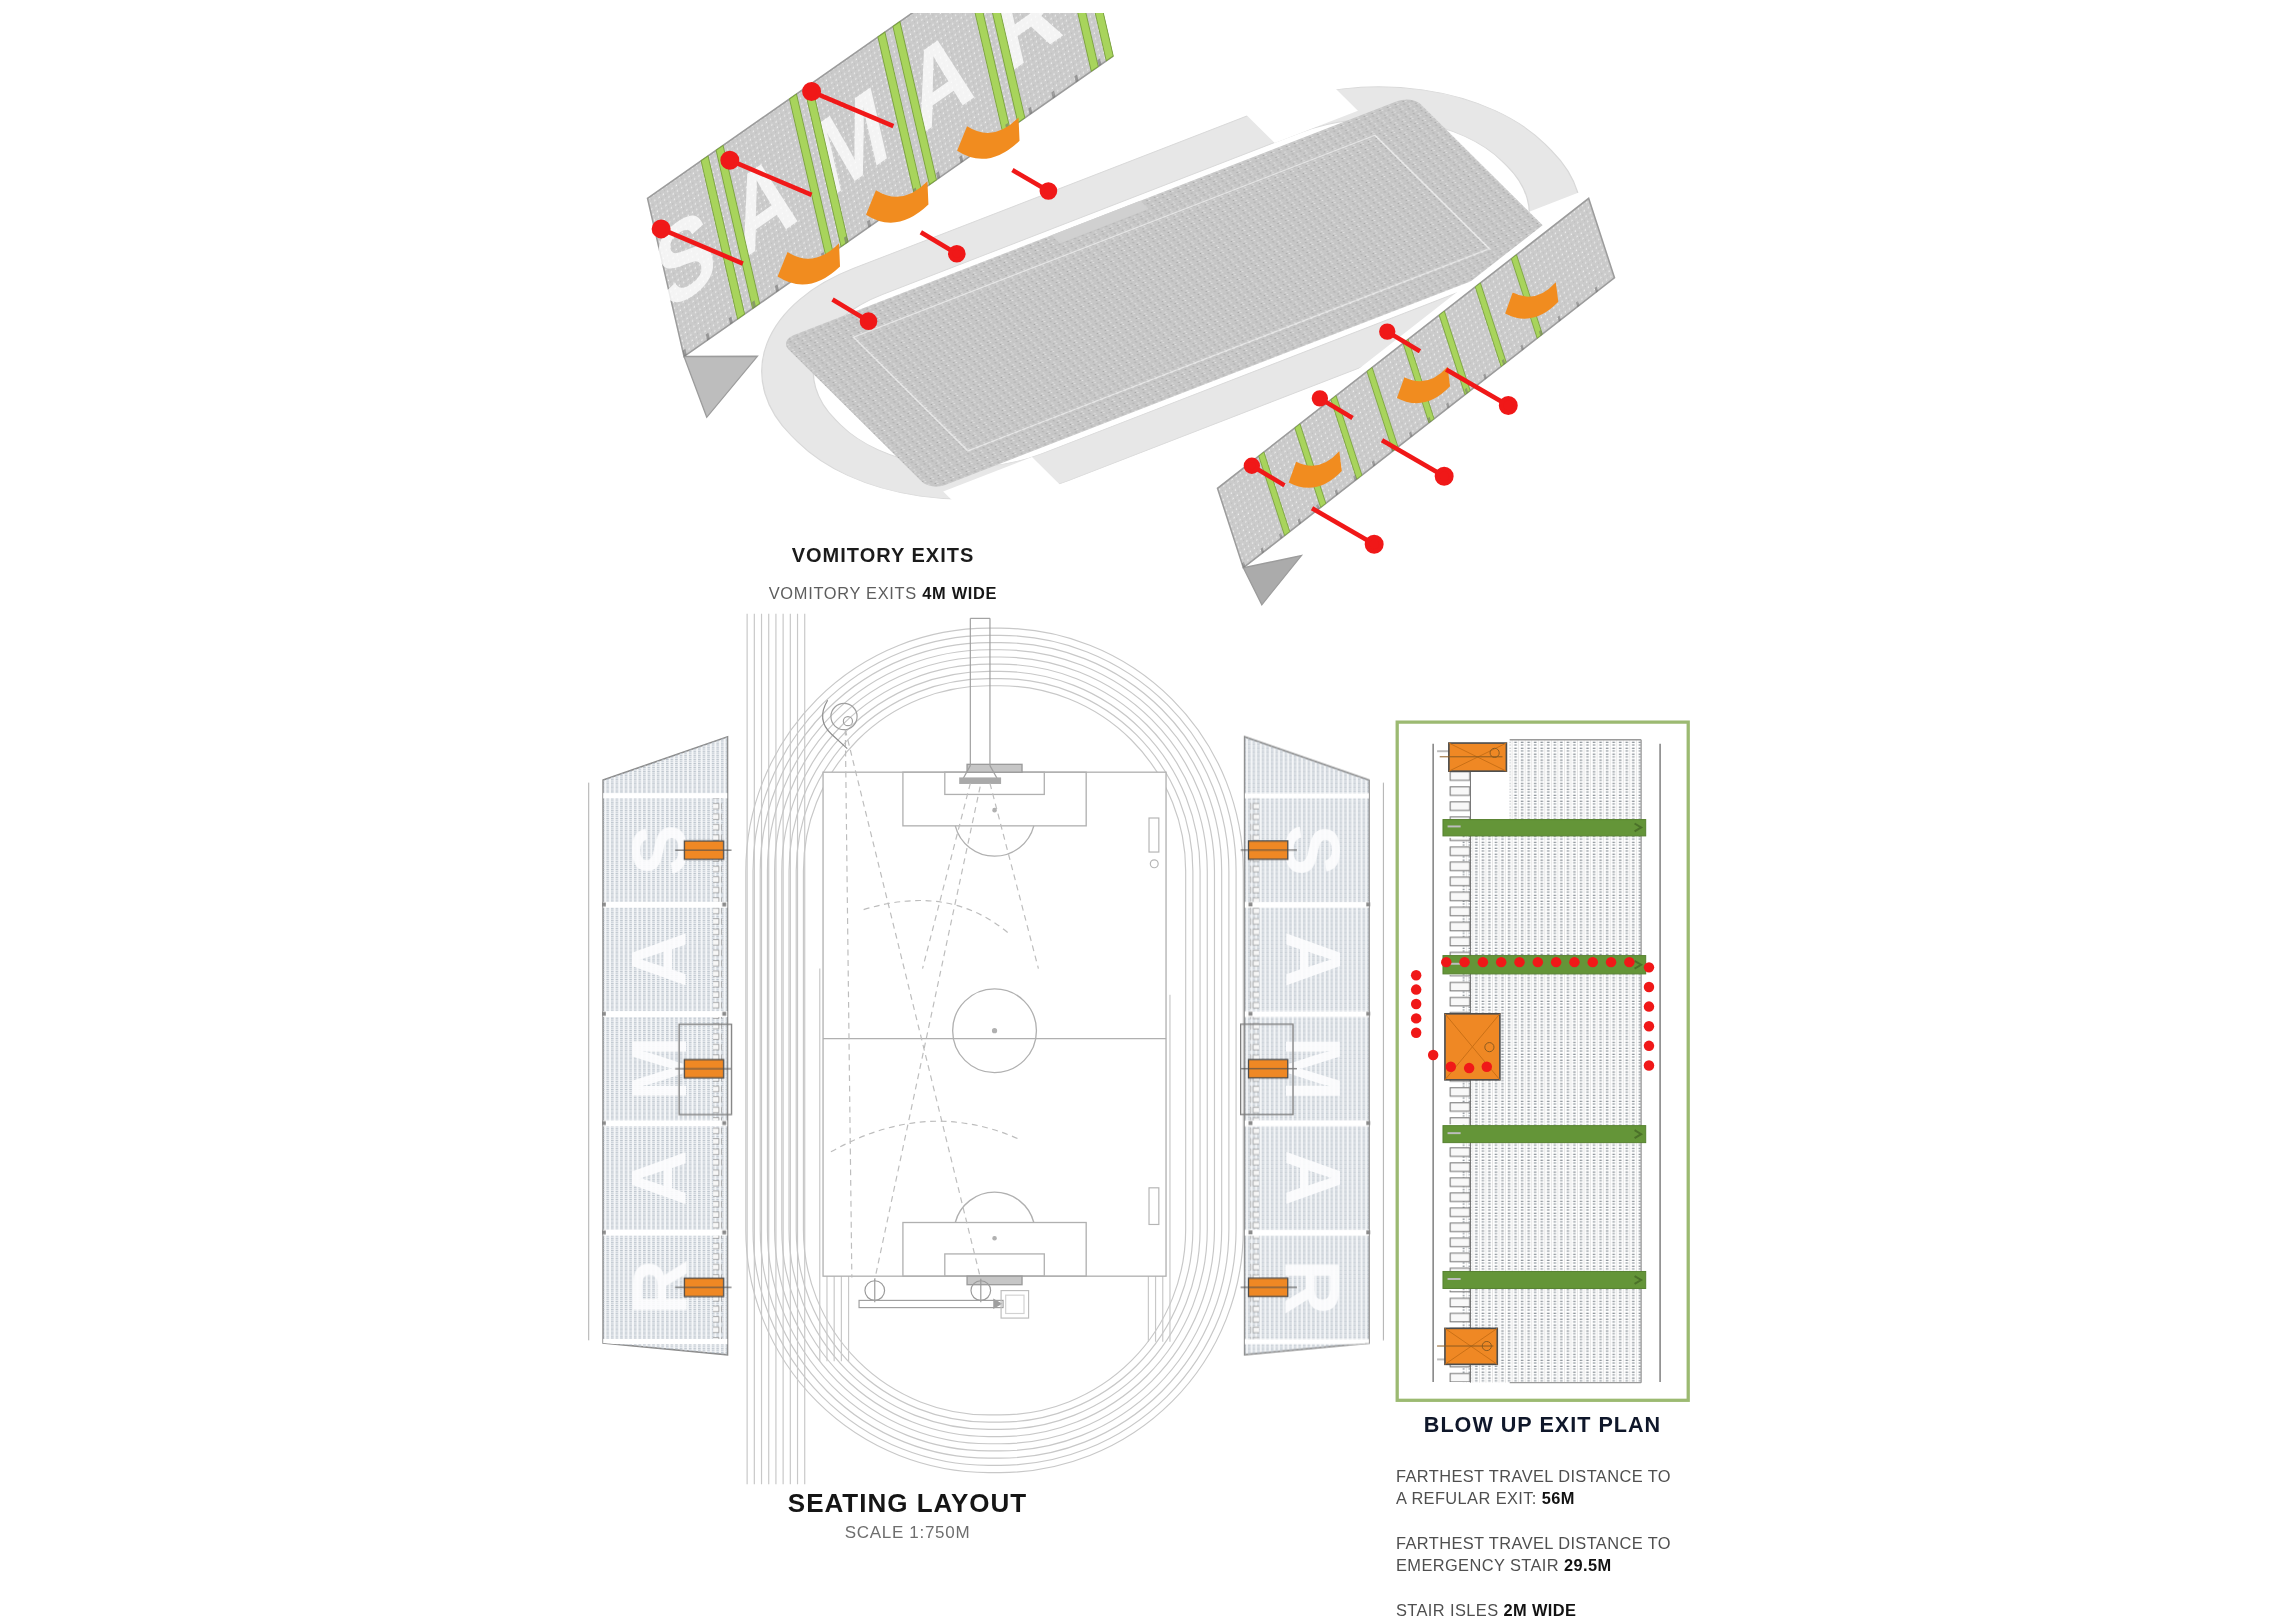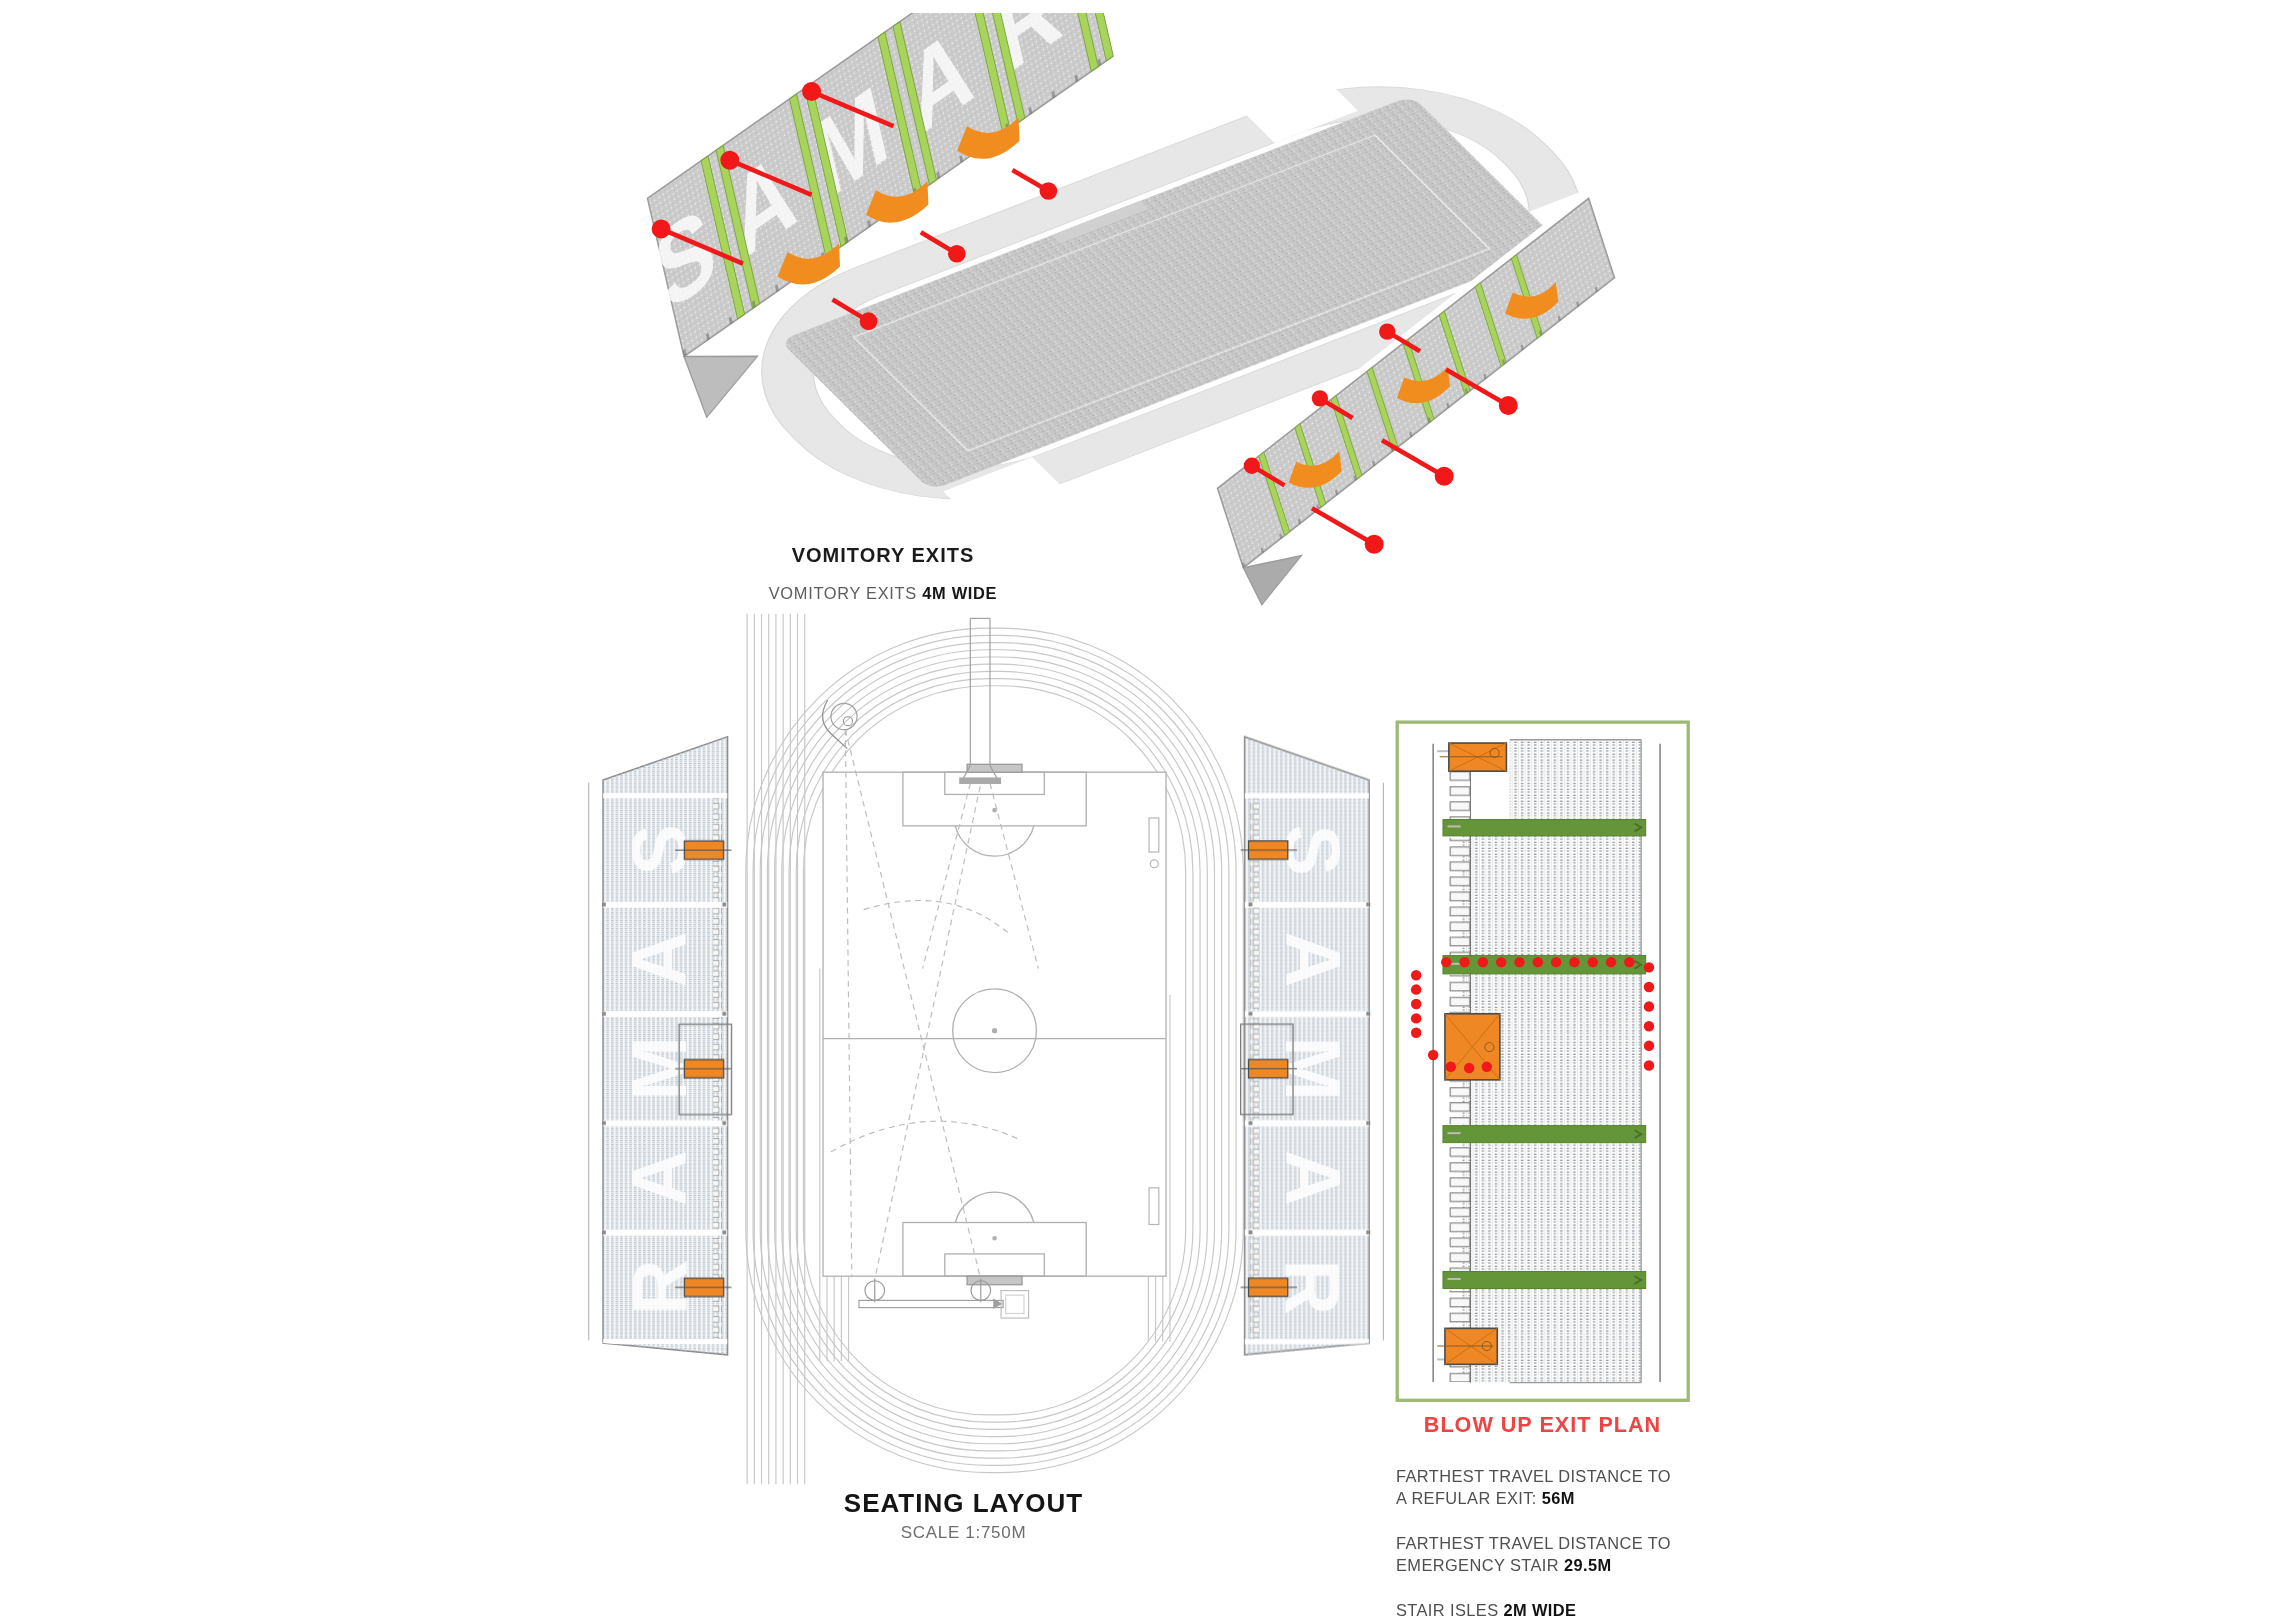--- a/index.html
+++ b/index.html
@@ -4,25 +4,25 @@
 <style>
   html,body{margin:0;padding:0;background:#ffffff;}
   .page{position:relative;width:2295px;height:1623px;background:#ffffff;overflow:hidden;
         font-family:"Liberation Sans",sans-serif;}
   svg{position:absolute;display:block;}
   .lbl{position:absolute;}
   .iso-label{left:667px;top:544px;width:432px;text-align:center;}
   .iso-title{font-size:20px;font-weight:800;letter-spacing:1px;color:#1b1b1b;}
   .iso-sub{font-size:16.4px;letter-spacing:0.7px;color:#5d5d5d;margin-top:17px;}
   .iso-sub b{color:#161616;font-weight:800;}
-  .plan-label{left:754px;top:1488px;width:419px;text-align:center;}
+  .plan-label{left:698px;top:1488px;width:419px;text-align:center;}
   .plan-title{font-size:26px;font-weight:800;letter-spacing:1px;color:#151515;}
   .plan-sub{font-size:17px;letter-spacing:0.7px;color:#6e6e6e;margin-top:3.9px;}
   .blow-title{left:1392px;top:1412px;width:301px;text-align:center;
-              font-size:21.6px;font-weight:800;letter-spacing:1px;color:#ef4444;}
+              font-size:21.6px;font-weight:800;letter-spacing:1px;color:#0f172a;}
   .blow-notes{left:1396px;top:1442px;width:308px;}
   .note{font-size:16.4px;line-height:22px;letter-spacing:0.4px;color:#4f4f4f;margin-bottom:14.4px;margin-top:23px;}
   .note b{color:#121212;font-weight:800;}
 </style>
 </head>
 <body>
 
 <div class="page">
 
 <svg style="left:249px;top:13px;" width="1570" height="615" viewBox="0 0 2400 940">

